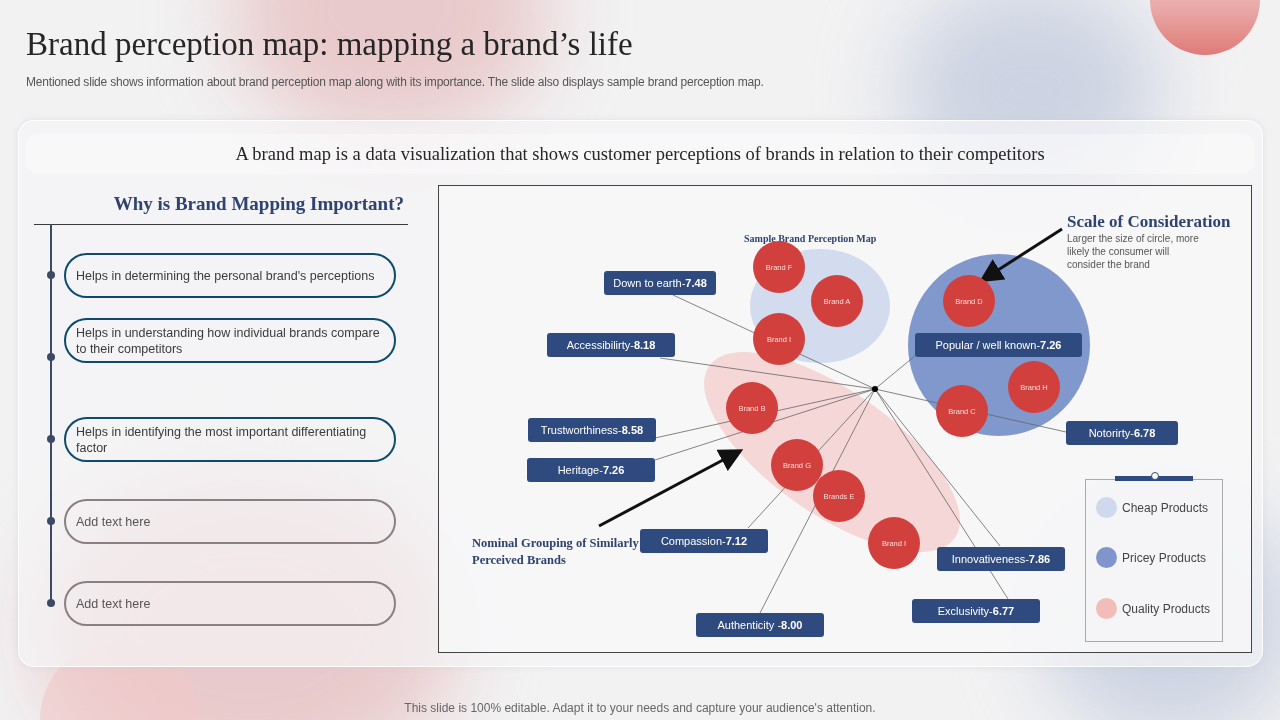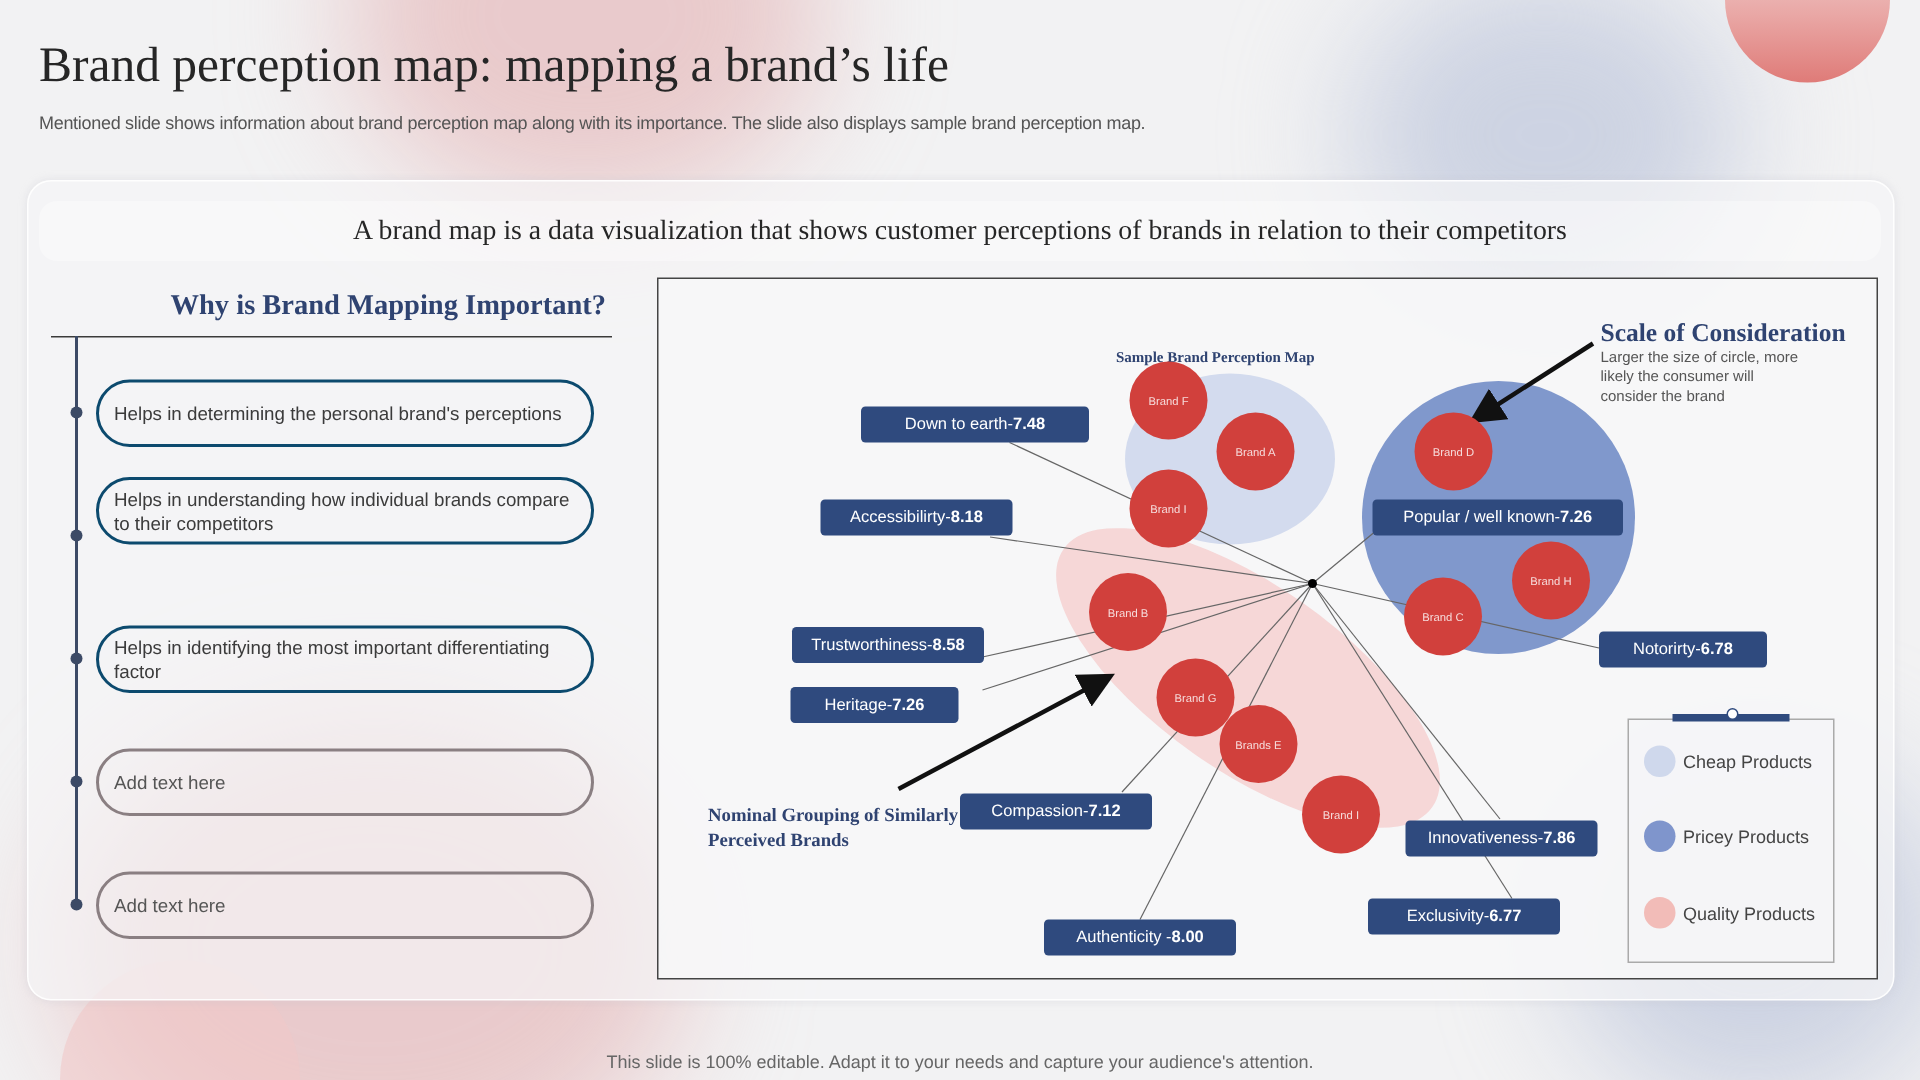--- a/index.html
+++ b/index.html
@@ -160,33 +160,33 @@
 <div class="brand" style="left:811px;top:275px;width:52px;height:52px">Brand A</div>
 <div class="brand" style="left:753px;top:313px;width:52px;height:52px">Brand I</div>
 <div class="brand" style="left:943px;top:275px;width:52px;height:52px">Brand D</div>
 <div class="brand" style="left:1008px;top:361px;width:52px;height:52px">Brand H</div>
 <div class="brand" style="left:936px;top:385px;width:52px;height:52px">Brand C</div>
 <div class="brand" style="left:726px;top:382px;width:52px;height:52px">Brand B</div>
 <div class="brand" style="left:771px;top:439px;width:52px;height:52px">Brand G</div>
 <div class="brand" style="left:813px;top:470px;width:52px;height:52px">Brands E</div>
 <div class="brand" style="left:868px;top:517px;width:52px;height:52px">Brand I</div>
 
-<div class="attr" style="left:574px;top:271px;width:152px">
+<div class="attr" style="left:604px;top:271px;width:112px">
     <span>Down to earth-</span>
     <span class="val">7.48</span>
   </div>
 <div class="attr" style="left:547px;top:333px;width:128px">
     <span>Accessibilirty-</span>
     <span class="val">8.18</span>
   </div>
 <div class="attr" style="left:528px;top:418px;width:128px">
     <span>Trustworthiness-</span>
     <span class="val">8.58</span>
   </div>
-<div class="attr" style="left:527px;top:458px;width:112px">
+<div class="attr" style="left:527px;top:458px;width:128px">
     <span>Heritage-</span>
     <span class="val">7.26</span>
   </div>
 <div class="attr" style="left:640px;top:529px;width:128px">
     <span>Compassion-</span>
     <span class="val">7.12</span>
   </div>
 <div class="attr" style="left:696px;top:613px;width:128px">
     <span>Authenticity -</span>
     <span class="val">8.00</span>

